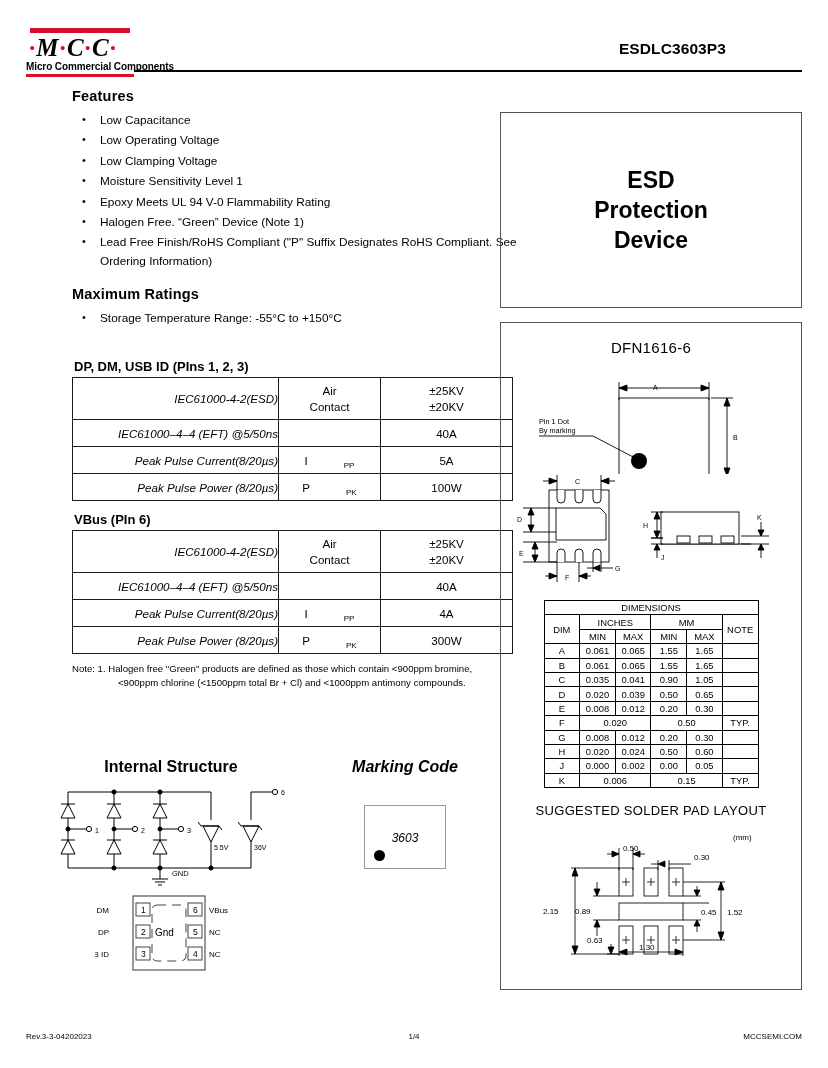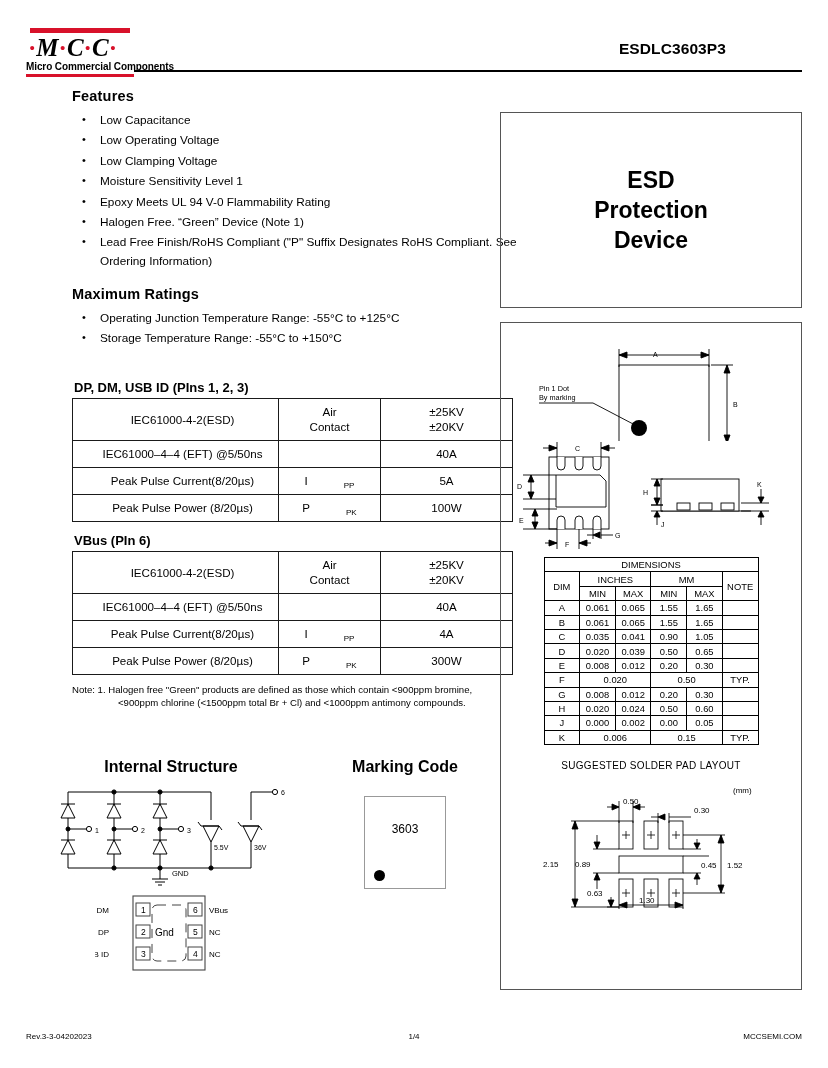--- a/index.html
+++ b/index.html
@@ -104,21 +104,21 @@
     width: 440px;
     table-layout: fixed;
   }
   table.rt td {
     border: 1.1px solid #1a1a1a;
     font-size: 11.6px;
     padding: 5px 0 5px 0;
     height: 27px;
     vertical-align: middle;
   }
-  table.rt td.c1 { width: 206px; padding-left: 14px; text-align: center; }
+  table.rt td.c1 { width: 206px; padding-left: 14px; text-align: right; font-style: italic; }
   table.rt td.c2 { width: 102px; text-align: center; }
   table.rt td.c3 { width: 132px; text-align: center; }
   table.rt tr.tall td { height: 41px; }
   .two-line { line-height: 15.5px; }
   sub { font-size: 8px; vertical-align: baseline; position: relative; top: 3px; padding-left: 36px; }
 
   .note {
     font-size: 9.6px;
     line-height: 13.5px;
     margin-top: 8px;
@@ -149,38 +149,38 @@
   .pkg-title {
     text-align: center;
     font-size: 15px;
     margin-top: 16px;
     letter-spacing: 0.3px;
   }
 
   table.dim {
     border-collapse: collapse;
     width: 215px;
-    margin: 2px auto;
+    margin: 12px auto;
     table-layout: fixed;
   }
   table.dim td, table.dim th {
     border: 1px solid #000;
     font-size: 9.4px;
     text-align: center;
     height: 14.4px;
     padding: 0;
     font-weight: normal;
   }
   table.dim .w-dim { width: 34px; }
   table.dim .w-v   { width: 41px; }
   table.dim .w-n   { width: 70px; }
 
   .pad-title {
     text-align: center;
-    font-size: 10px;
+    font-size: 13px;
     letter-spacing: 0.3px;
     margin-top: 15px;
   }
 
   
   .footer {
     position: absolute;
     left: 0; bottom: 22px;
     width: 828px; height: 14px;
     font-size: 8px;
@@ -217,21 +217,20 @@
       <li>Moisture Sensitivity Level 1</li>
       <li>Epoxy Meets UL 94 V-0 Flammability Rating</li>
       <li>Halogen Free. “Green” Device (Note 1)</li>
       <li>Lead Free Finish/RoHS Compliant ("P" Suffix Designates RoHS Compliant. See Ordering Information)</li>
     </ul>
 
   <div class="gap-1"></div>
 
   <h2 class="sec">Maximum Ratings</h2>
   <ul class="bullets" id="ratings-list">
-      <li>Operating Junction Temperature Range: -55°C to +125°C</li>
       <li>Storage Temperature Range: -55°C to +150°C</li>
     </ul>
 
   <div class="gap-2"></div>
 
   <div class="tbl-title">DP, DM, USB ID (PIns 1, 2, 3)</div>
   <table class="rt" id="tbl-dp">
       <tbody>
         <tr class="tall">
           <td class="c1">IEC61000-4-2(ESD)</td>
@@ -366,23 +365,23 @@
     <text x="49" y="57" font-size="7" font-family="Liberation Sans, sans-serif">1</text>
     <text x="95" y="57" font-size="7" font-family="Liberation Sans, sans-serif">2</text>
     <text x="141" y="57" font-size="7" font-family="Liberation Sans, sans-serif">3</text>
     <text x="235" y="19" font-size="7" font-family="Liberation Sans, sans-serif">6</text>
     <text x="168" y="74" font-size="7" font-family="Liberation Sans, sans-serif">5.5V</text>
     <text x="208" y="74" font-size="7" font-family="Liberation Sans, sans-serif">36V</text>
     <text x="126" y="100" font-size="7.5" font-family="Liberation Sans, sans-serif">GND</text>
   </svg>
 </div>
 
-<div style="position:absolute; left:330px; top:758px; width:150px;">
+<div style="position:absolute; left:330px; top:758px; width:150px;font-style:italic;">
   <div class="cap">Marking Code</div>
-  <div style="position:relative; width:82px; height:93px; margin:20px auto 0 auto; border:1px solid #999;">
+  <div style="position:relative; width:82px; height:64px; margin:29px auto 0 auto; border:1px solid #999;">
     <div style="position:absolute; left:0; right:0; top:25px; text-align:center; font-size:12px;">3603</div>
     <div style="position:absolute; left:9px; bottom:7px; width:11px; height:11px; border-radius:50%; background:#000;"></div>
   </div>
 </div>
 
 <div style="position:absolute; left:95px; top:893px;">
   <svg width="170" height="80" viewBox="0 0 170 80">
     <rect x="38" y="3" width="72" height="74" fill="#fff" stroke="#444" stroke-width="1.1"></rect>
 
     <rect x="41" y="10" width="14" height="13" fill="#fff" stroke="#444" stroke-width="1"></rect>
@@ -414,20 +413,21 @@
 
   <div class="box-esd">
     <div class="box-esd-txt">
       <div>ESD</div>
       <div>Protection</div>
       <div>Device</div>
     </div>
   </div>
 
   <div class="box-pkg">
+    <div class="pkg-title">DFN1616-6</div>
 
     <svg width="300" height="112" viewBox="0 0 300 112" style="margin-top:6px">
       <g stroke="#000" stroke-width="0.9" fill="none">
         <rect x="118" y="36" width="90" height="78" fill="#fff"></rect>
 
         <line x1="118" y1="20" x2="118" y2="38"></line>
         <line x1="208" y1="20" x2="208" y2="38"></line>
         <line x1="118" y1="26" x2="208" y2="26"></line>
         <polygon points="118,26 126,23 126,29" fill="#000"></polygon>
         <polygon points="208,26 200,23 200,29" fill="#000"></polygon>

